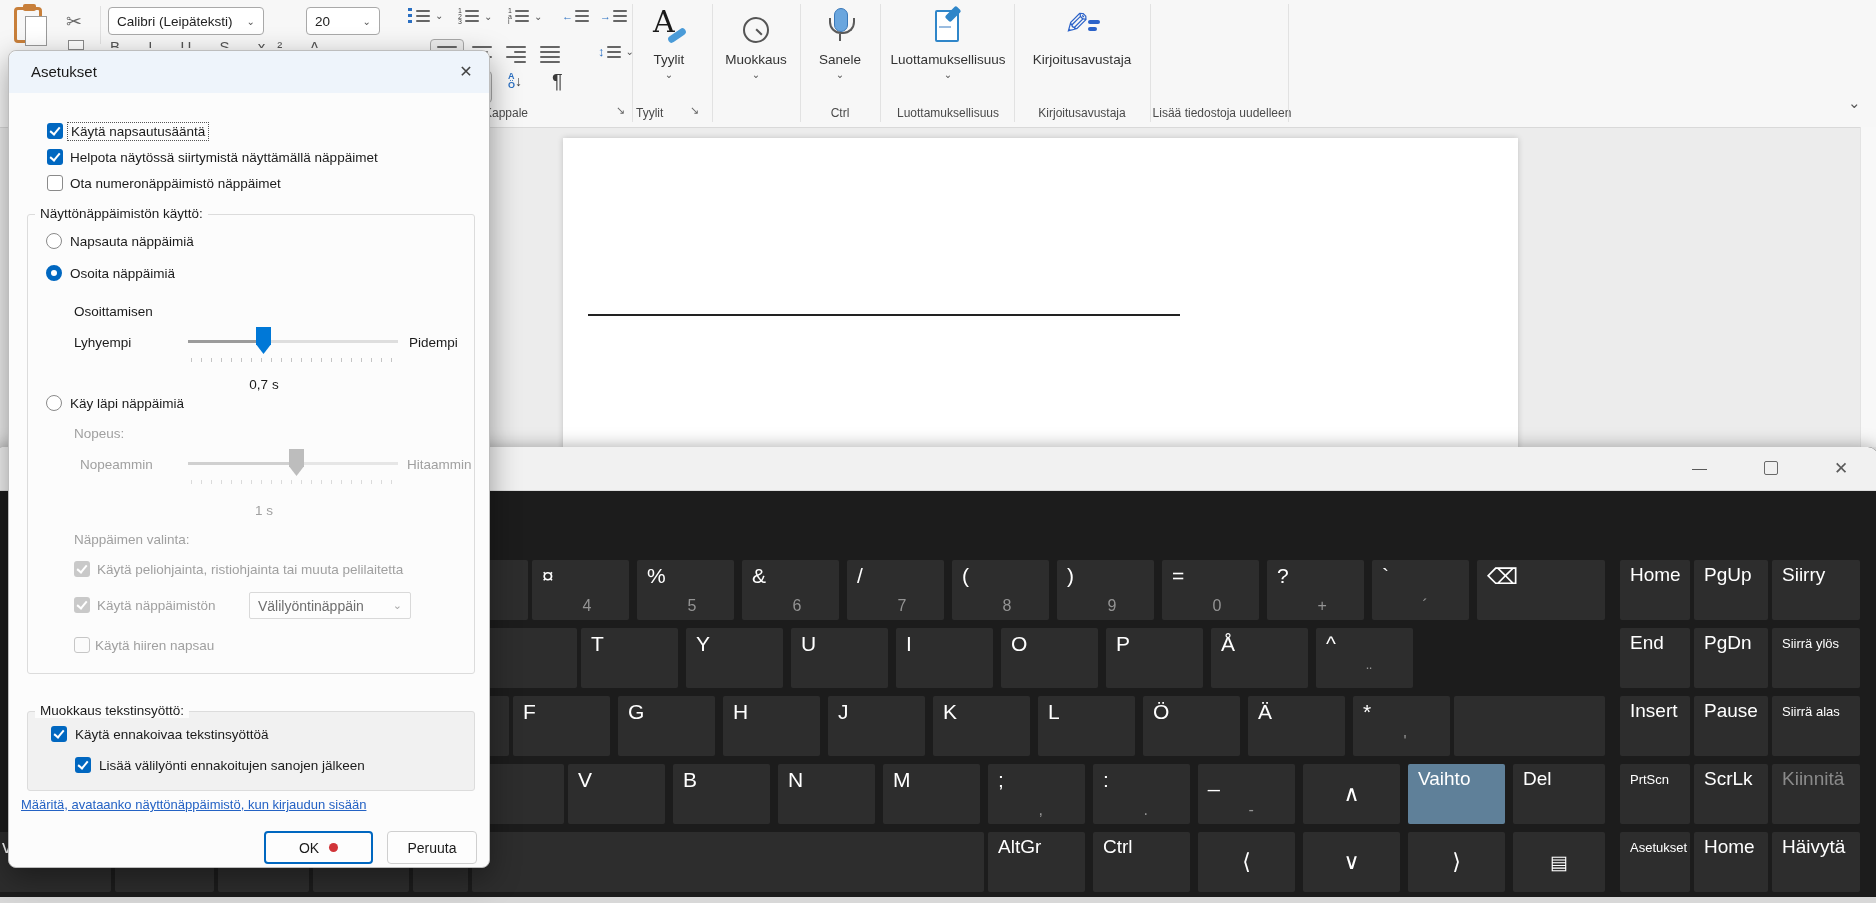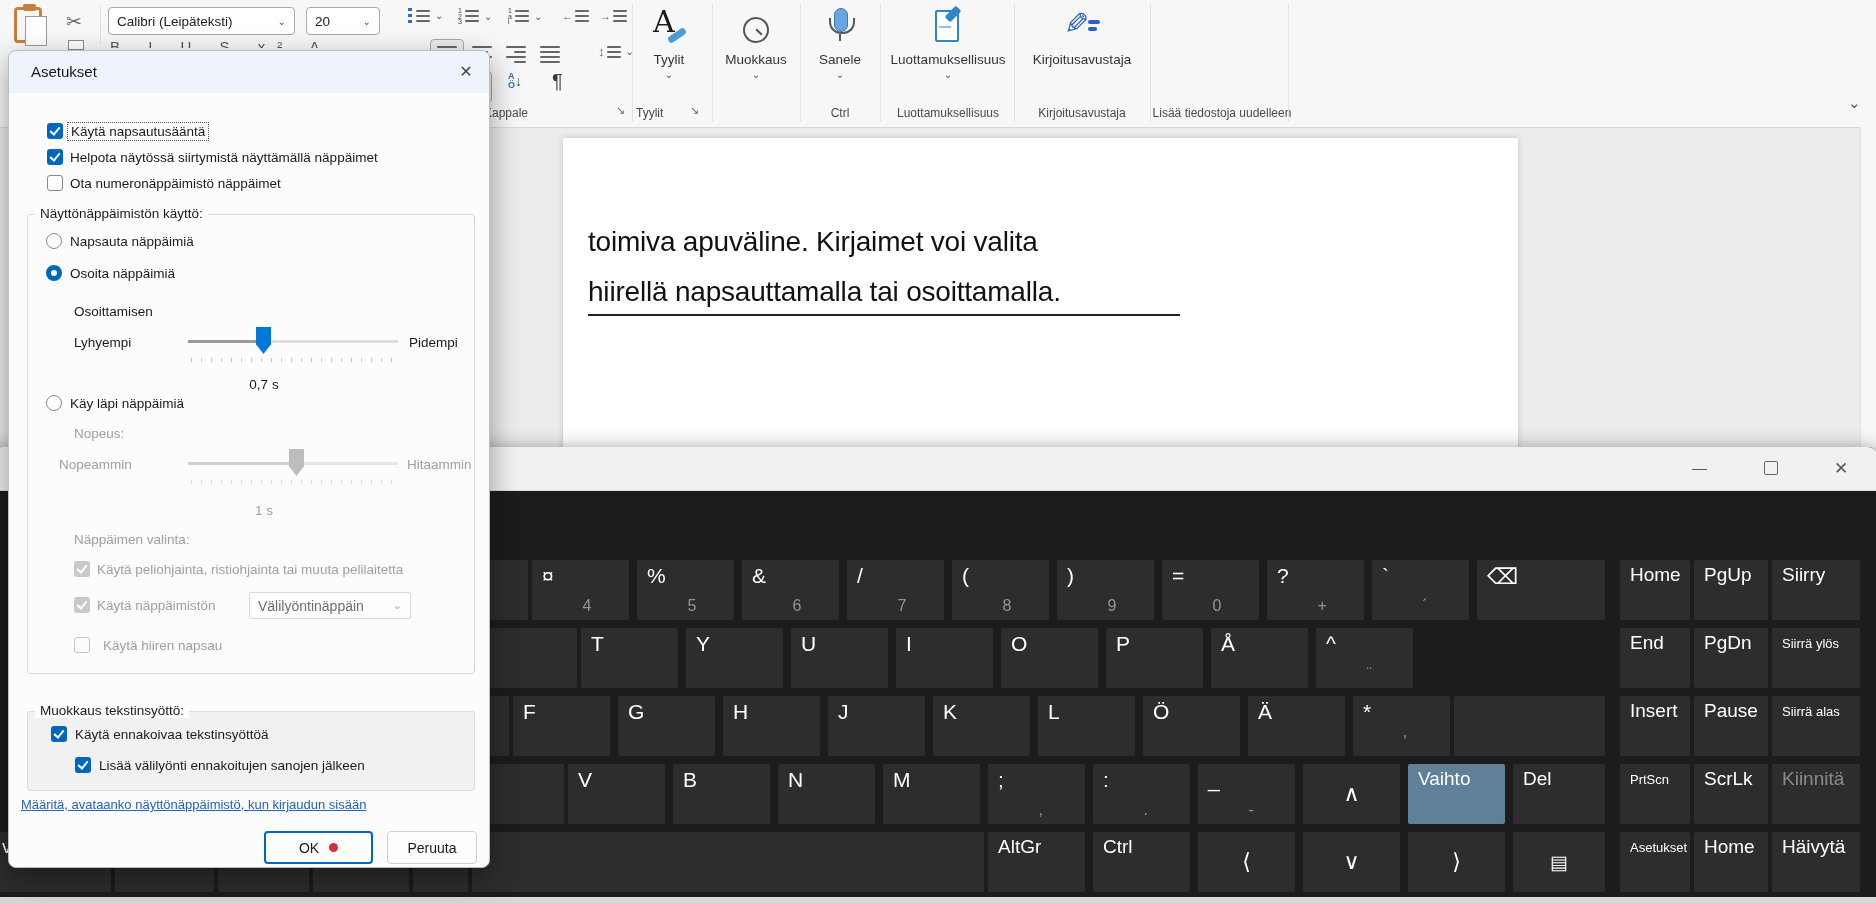--- a/index.html
+++ b/index.html
@@ -92,21 +92,21 @@
 
   <div class="abs" style="left:14px;top:4px;width:34px;height:42px">
     <div class="abs" style="left:0;top:3px;width:28px;height:36px;border:3px solid #c87f3a;border-radius:4px;box-sizing:border-box"></div>
     <div class="abs" style="left:9px;top:0;width:13px;height:7px;background:#c87f3a;border-radius:2px"></div>
     <div class="abs" style="left:11px;top:12px;width:20px;height:28px;background:#fff;border:1px solid #9a9a9a"></div>
   </div>
   <div class="abs" style="left:66px;top:10px;font-size:19px;color:#666"><span>✂</span></div>
   <div class="abs" style="left:68px;top:40px;width:14px;height:8px;border:1.5px solid #8a8a8a;background:#fff"></div>
   <div class="abs" style="left:100px;top:6px;width:1px;height:38px;background:#e0e0e0"></div>
 
-  <div class="abs combo" style="left:108px;top:7px;width:187px;height:28px">
+  <div class="abs combo" style="left:108px;top:7px;width:156px;height:28px">
     <span>Calibri (Leipäteksti)</span>
     <span class="chev">⌄</span>
   </div>
   <div class="abs combo" style="left:306px;top:7px;width:74px;height:28px">
     <span>20</span>
     <span class="chev">⌄</span>
   </div>
 
   <div class="abs" style="left:110px;top:38px;width:300px;height:10px;overflow:hidden;font-size:15px;color:#555;letter-spacing:12px">B I U S x² A</div>
 
@@ -283,22 +283,20 @@
   <div class="abs sep" style="left:1150px"></div>
 
   <div class="abs glabel" style="left:1148px;top:106px;width:148px;text-align:center">Lisää tiedostoja uudelleen</div>
   <div class="abs sep" style="left:1288px"></div>
 
   <div class="abs" style="left:1848px;top:94px;font-size:15px;color:#555">⌄</div>
 </div>
 
 <div class="abs" style="left:0;top:127px;width:1876px;height:776px;background:#ececec;z-index:0"></div>
 <div class="abs page" style="left:563px;top:138px;width:955px;height:700px;z-index:1">
-  <div class="abs docline" style="left:25px;top:88px">toimiva apuväline. Kirjaimet voi valita</div>
-  <div class="abs docline" style="left:25px;top:138px">hiirellä napsauttamalla tai osoittamalla.</div>
   <div class="abs" style="left:25px;top:176px;width:592px;height:2px;background:#222"></div>
 </div>
 <div class="abs" style="left:1860px;top:127px;width:16px;height:320px;background:#f8f8f8;border-left:1px solid #e3e3e3;z-index:2"></div>
 
 <div class="abs kbwin">
   <div class="abs kbtitle">
     <div class="abs winctl" style="left:1700px">—</div>
     <div class="abs" style="left:1772px;top:14px;width:12px;height:12px;border:1.5px solid #6a6a6a;border-radius:2px"></div>
     <div class="abs winctl" style="left:1842px;top:11px;font-size:17px">✕</div>
   </div>
@@ -427,42 +425,42 @@
   <div class="abs thumb" style="left:247px;top:276px"></div>
   <div class="abs ticks" style="left:182px;top:307px;width:208px"></div>
   <div class="abs dlabel" style="left:400px;top:284px">Pidempi</div>
   <div class="abs dlabel" style="left:225px;top:326px;width:60px;text-align:center">0,7 s</div>
 
   <div class="abs radio off" style="left:37px;top:344px"></div>
   <div class="abs dlabel" style="left:61px;top:345px">Käy läpi näppäimiä</div>
 
   <div class="abs dlabel gray" style="left:65px;top:375px">Nopeus:</div>
 
-  <div class="abs dlabel gray" style="left:50px;top:406px">Nopeammin</div>
+  <div class="abs dlabel gray" style="left:71px;top:406px">Nopeammin</div>
   <div class="abs track" style="left:179px;top:411px;width:210px;background:#e6e6e6"></div>
   <div class="abs trackfill" style="left:179px;top:411px;width:103px;background:#d0d0d0"></div>
   <div class="abs thumb graythumb" style="left:280px;top:398px"></div>
   <div class="abs ticks" style="left:182px;top:429px;width:208px;opacity:.6"></div>
   <div class="abs dlabel gray" style="left:398px;top:406px">Hitaammin</div>
   <div class="abs dlabel gray" style="left:225px;top:452px;width:60px;text-align:center">1 s</div>
 
   <div class="abs dlabel gray" style="left:65px;top:481px">Näppäimen valinta:</div>
 
   <div class="abs cb dis-on" style="left:65px;top:510px"></div>
   <div class="abs dlabel gray" style="left:88px;top:511px;width:378px;overflow:hidden">Käytä peliohjainta, ristiohjainta tai muuta pelilaitetta</div>
 
   <div class="abs cb dis-on" style="left:65px;top:546px"></div>
   <div class="abs dlabel gray" style="left:88px;top:547px">Käytä näppäimistön</div>
   <div class="abs ddown" style="left:240px;top:541px;width:162px;height:27px">
     <span>Välilyöntinäppäin</span>
     <span class="chev">⌄</span>
   </div>
 
   <div class="abs cb dis-off" style="left:65px;top:586px"></div>
-  <div class="abs dlabel gray" style="left:94px;top:587px">Käytä hiiren napsau</div>
+  <div class="abs dlabel gray" style="left:86px;top:587px">Käytä hiiren napsau</div>
 
   <div class="abs groupbox" style="left:18px;top:660px;width:448px;height:80px;background:#f1f1f1"></div>
   <div class="abs gtitle" style="left:26px;top:652px">Muokkaus tekstinsyöttö:</div>
 
   <div class="abs cb on" style="left:42px;top:675px"></div>
   <div class="abs dlabel" style="left:66px;top:676px">Käytä ennakoivaa tekstinsyöttöä</div>
 
   <div class="abs cb on" style="left:66px;top:706px"></div>
   <div class="abs dlabel" style="left:90px;top:707px">Lisää välilyönti ennakoitujen sanojen jälkeen</div>
 

